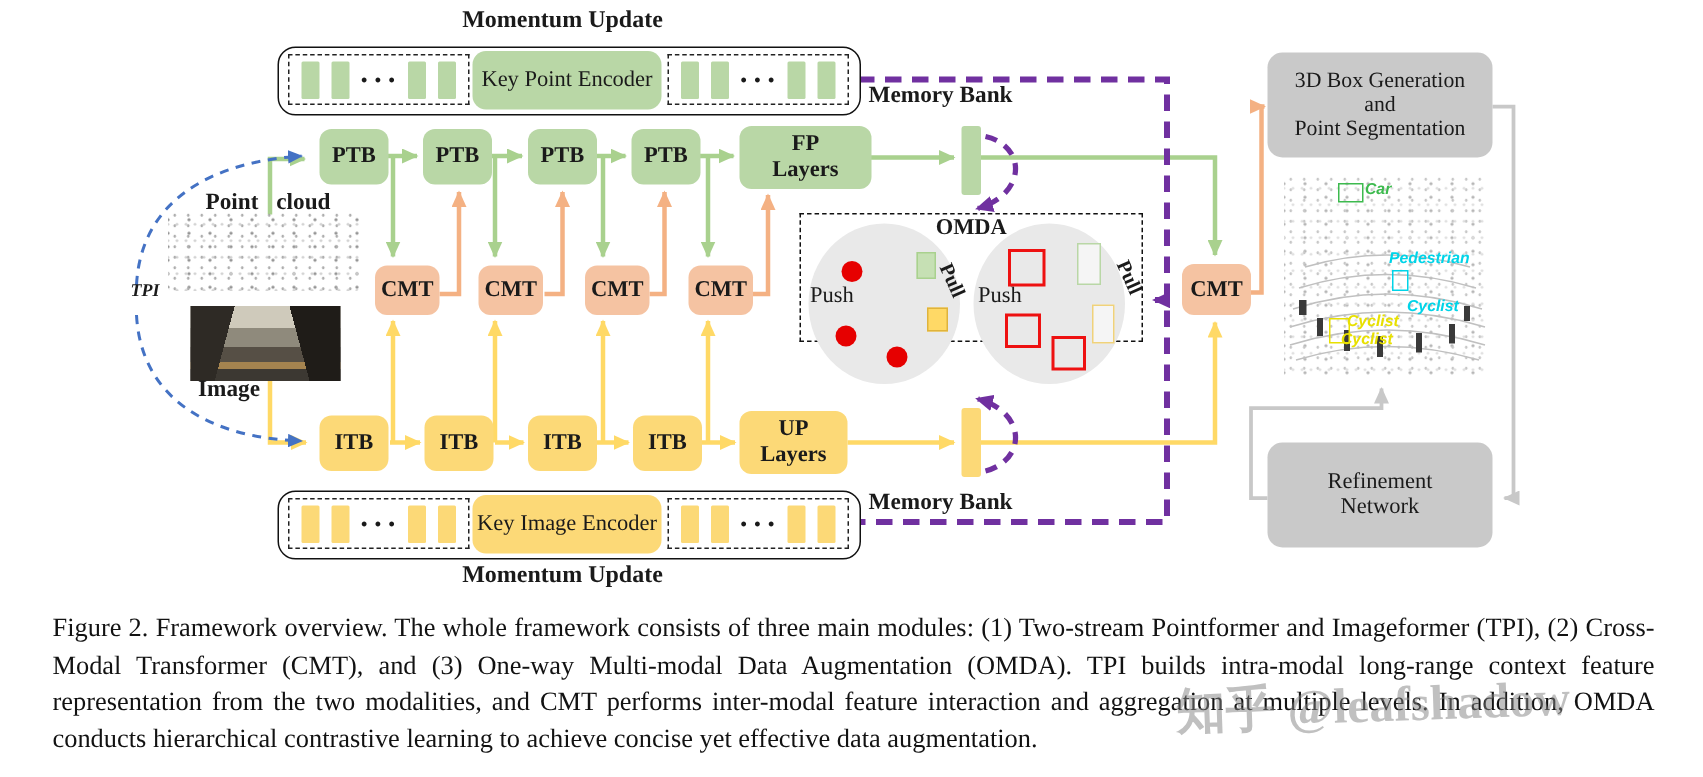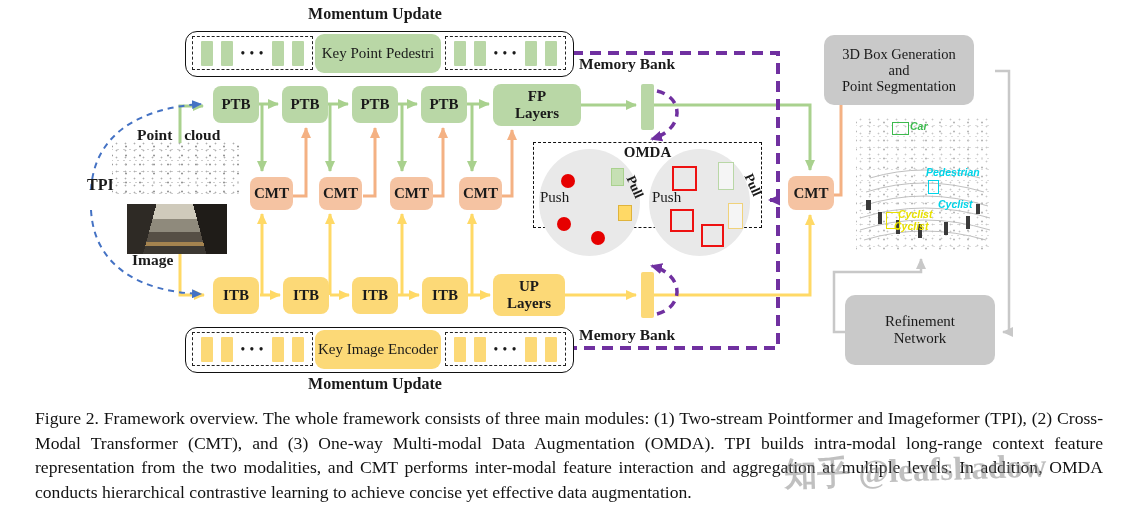--- a/index.html
+++ b/index.html
@@ -152,21 +152,21 @@
   <div class="lbl" style="left:290px;top:5px;width:170px;text-align:center;font-size:16px;">Momentum Update</div>
 
   <div class="enc" style="left:185px;top:31px;width:387px;height:44px;">
     <div class="dashbox" style="left:6px;top:4px;width:121px;height:34px;">
       <div class="bar g"></div>
       <div class="bar g"></div>
       <span class="dots">• • •</span>
       <div class="bar g"></div>
       <div class="bar g"></div>
     </div>
-    <div class="encbox green" style="left:129px;top:2px;width:126px;height:39px;">Key Point Pedestri</div>
+    <div class="encbox green" style="left:129px;top:2px;width:126px;height:39px;">Key Point Encoder</div>
     <div class="dashbox" style="left:259px;top:4px;width:121px;height:34px;">
       <div class="bar g"></div>
       <div class="bar g"></div>
       <span class="dots">• • •</span>
       <div class="bar g"></div>
       <div class="bar g"></div>
     </div>
   </div>
   <div class="lbl" style="left:579px;top:55px;font-size:15.5px;">Memory Bank</div>
 
@@ -188,21 +188,21 @@
   <div class="blk yellow" style="left:352px;top:277px;width:46px;height:37px;">ITB</div>
   <div class="blk yellow" style="left:422px;top:277px;width:46px;height:37px;">ITB</div>
   <div class="blk yellow" style="left:493px;top:274px;width:72px;height:42px;">UP
 Layers</div>
 
   <div class="featbar" style="left:641px;top:84px;background:#b9d7a6;"></div>
   <div class="featbar" style="left:641px;top:272px;background:#fcd977;"></div>
 
   <div class="lbl" style="left:137px;top:126px;font-size:15.5px;word-spacing:8px;">Point cloud</div>
   <div class="pcinput speckle"></div>
-  <div class="lbl" style="left:87px;top:176px;font-size:16px;">TPI</div>
+  <div class="lbl" style="left:87px;top:186px;font-size:12px;font-style:italic;">TPI</div>
   <div class="street"></div>
   <div class="lbl" style="left:132px;top:251px;font-size:15.5px;">Image</div>
 
   <div class="omda">
     <div class="lbl" style="left:0;right:0;top:1px;text-align:center;font-size:15px;">OMDA</div>
     <div class="circle" style="left:5px;top:6px;width:101px;height:107px;"></div>
     <div class="circle" style="left:115px;top:6px;width:101px;height:107px;"></div>
 
     <span class="push" style="left:6px;top:46px;">Push</span>
     <span class="pull" style="left:89px;top:36px;">Pull</span>
@@ -215,21 +215,21 @@
     <div class="mini" style="left:77px;top:25px;width:13px;height:18px;background:#c6e0b4;border:1px solid #a9d18e;"></div>
     <div class="mini" style="left:84px;top:62px;width:14px;height:16px;background:#ffd966;border:1px solid #dfb33c;"></div>
 
     <div class="redsq" style="left:138px;top:23px;width:25px;height:25px;"></div>
     <div class="redsq" style="left:136px;top:66px;width:24px;height:23px;"></div>
     <div class="redsq" style="left:167px;top:81px;width:23px;height:23px;"></div>
     <div class="mini" style="left:184px;top:19px;width:16px;height:28px;border:1.6px solid #b9d7a6;background:rgba(255,255,255,.55);"></div>
     <div class="mini" style="left:194px;top:60px;width:15px;height:26px;border:1.6px solid #f0d27a;background:rgba(255,255,255,.55);"></div>
   </div>
 
-  <div class="blk grayb" style="left:824px;top:35px;width:150px;height:70px;font-size:14.5px;">3D Box Generation
+  <div class="blk grayb" style="left:845px;top:35px;width:150px;height:70px;font-size:14.5px;">3D Box Generation
 and
 Point Segmentation</div>
 
   <div class="result">
     <div class="speckle" style="position:absolute;left:8px;top:4px;right:8px;bottom:4px;opacity:.55;"></div>
     <svg width="152" height="142" style="position:absolute;left:0;top:0;">
       <g stroke="#c0c0c0" fill="none" stroke-width="1">
         <path d="M22,66 Q76,50 132,66"></path>
           <path d="M18,80 Q76,62 136,80"></path>
         <path d="M14,94 Q76,74 140,94"></path>

